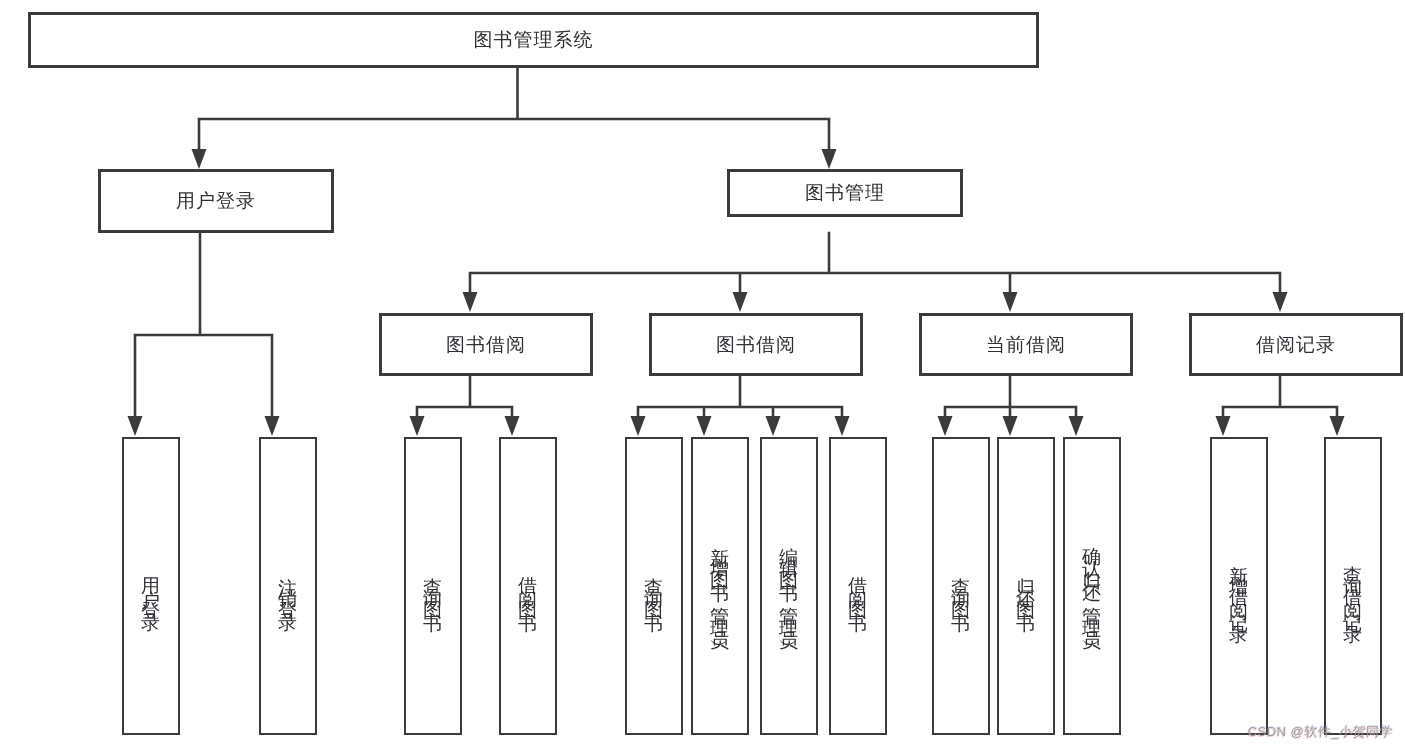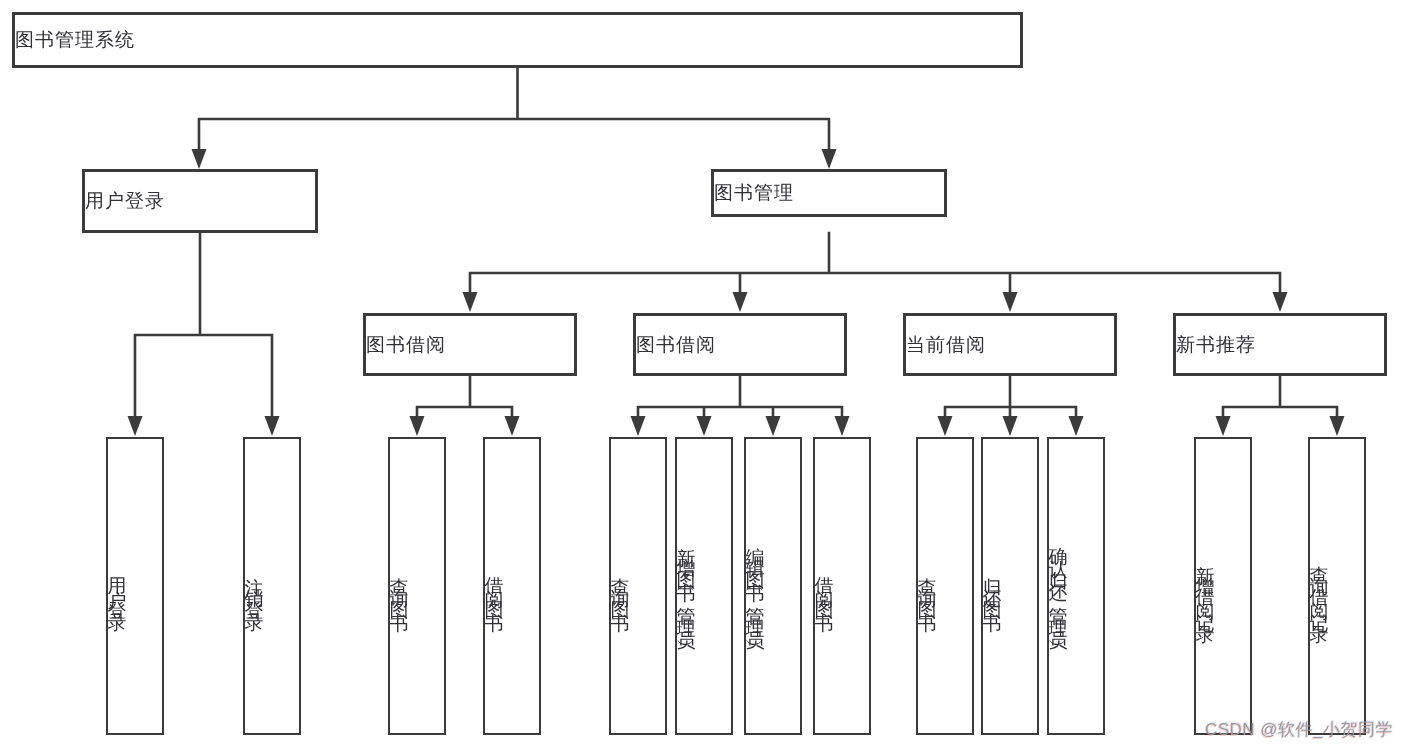--- a/index.html
+++ b/index.html
@@ -21,40 +21,42 @@
     top: 0;
     pointer-events: none;
   }
   .box {
     position: absolute;
     box-sizing: border-box;
     background: #ffffff;
     border: 3px solid #3b3b3b;
     display: flex;
     align-items: center;
+    justify-content: center;
     color: #303036;
     font-size: 19px;
     letter-spacing: 1px;
     white-space: nowrap;
+    margin-left: 16px;
   }
   .leaf {
     border-width: 2.5px;
   }
   .leaf .vtext {
     writing-mode: vertical-rl;
     text-orientation: mixed;
     letter-spacing: 12px;
     line-height: 1;
     letter-spacing: 12px;
   }
   .watermark {
     position: absolute;
     right: 12px;
     bottom: 6px;
-    font-size: 17px;
+    font-size: 13px;
     color: #9b9b9b;
     letter-spacing: 0.5px;
     text-shadow: -1px 1px 0 rgba(214, 60, 40, 0.22), 1px -1px 0 rgba(70, 100, 220, 0.18);
     white-space: nowrap;
   }
 </style>
 </head>
 <body>
 
 <div id="canvas">
@@ -119,21 +121,21 @@
   <div class="box" style="left:363px; top:313px; width:214px; height:63px;">
     <span>图书借阅</span>
   </div>
   <div class="box" style="left:903px; top:313px; width:214px; height:63px;">
     <span>当前借阅</span>
   </div>
   <div class="box" style="left:633px; top:313px; width:214px; height:63px;">
     <span>图书借阅</span>
   </div>
   <div class="box" style="left:1173px; top:313px; width:214px; height:63px;">
-    <span>新书推荐</span>
+    <span>借阅记录</span>
   </div>
 
   <div class="box leaf" style="left:106px; top:437px; width:58px; height:298px;">
     <span class="vtext">用户登录</span>
   </div>
   <div class="box leaf" style="left:243px; top:437px; width:58px; height:298px;">
     <span class="vtext">注销登录</span>
   </div>
   <div class="box leaf" style="left:388px; top:437px; width:58px; height:298px;">
     <span class="vtext">查询图书</span>

